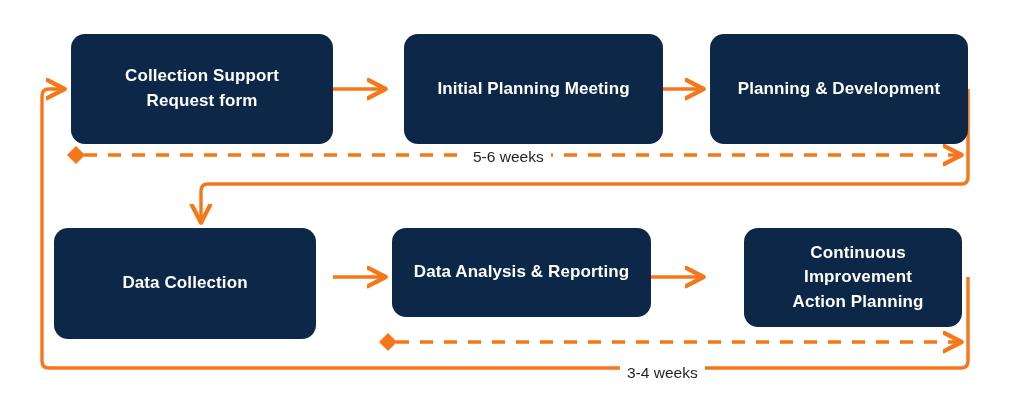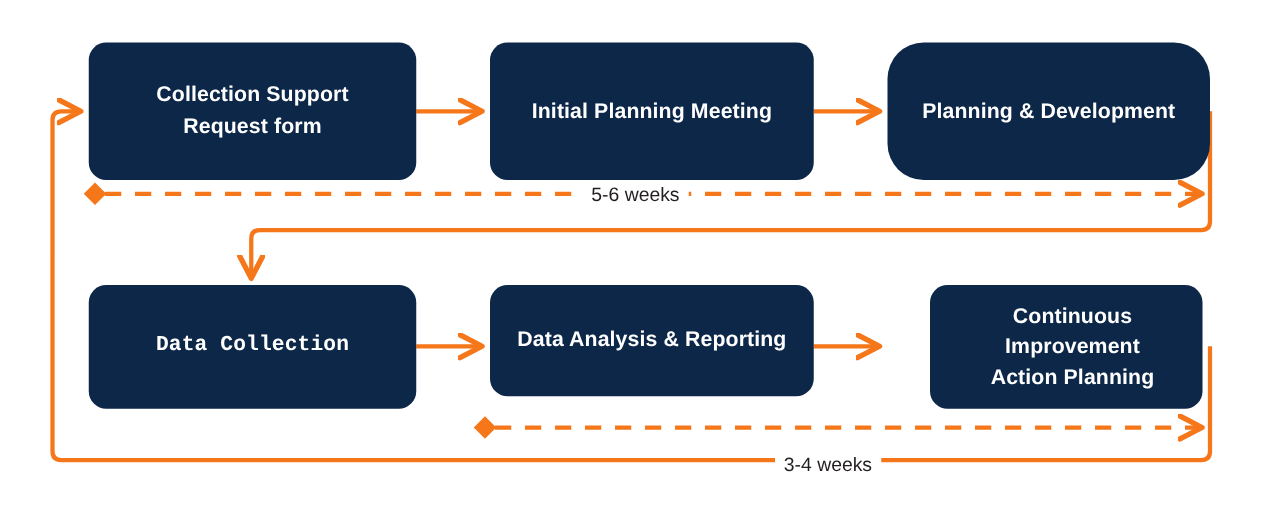--- a/index.html
+++ b/index.html
@@ -89,29 +89,29 @@
 
     <path d="M76,146 L85,155 L76,164 L67,155 Z" fill="#f5771a" stroke="none"></path>
     <path d="M388,333 L397,342 L388,351 L379,342 Z" fill="#f5771a" stroke="none"></path>
   </svg>
 
   <div class="node" style="left:71px; top:34px; width:262px; height:110px;">
     <span class="node-label">Collection Support
 Request form</span>
   </div>
 
-  <div class="node" style="left:392px; top:34px; width:259px; height:110px;">
+  <div class="node" style="left:404px; top:34px; width:259px; height:110px;">
     <span class="node-label">Initial Planning Meeting</span>
   </div>
 
-  <div class="node" style="left:710px; top:34px; width:258px; height:110px;border-radius:29px;">
+  <div class="node" style="left:710px; top:34px; width:258px; height:110px;">
     <span class="node-label">Planning &amp; Development</span>
   </div>
 
-  <div class="node" style="left:71px; top:228px; width:262px; height:99px;font-family:Liberation Mono, monospace;">
+  <div class="node" style="left:54px; top:228px; width:262px; height:111px;">
     <span class="node-label">Data Collection</span>
   </div>
 
   <div class="node" style="left:392px; top:228px; width:259px; height:89px;">
     <span class="node-label">Data Analysis &amp; Reporting</span>
   </div>
 
   <div class="node" style="left:744px; top:228px; width:218px; height:99px;padding-left:24px;">
     <span class="node-label">Continuous Improvement
 Action Planning</span>

